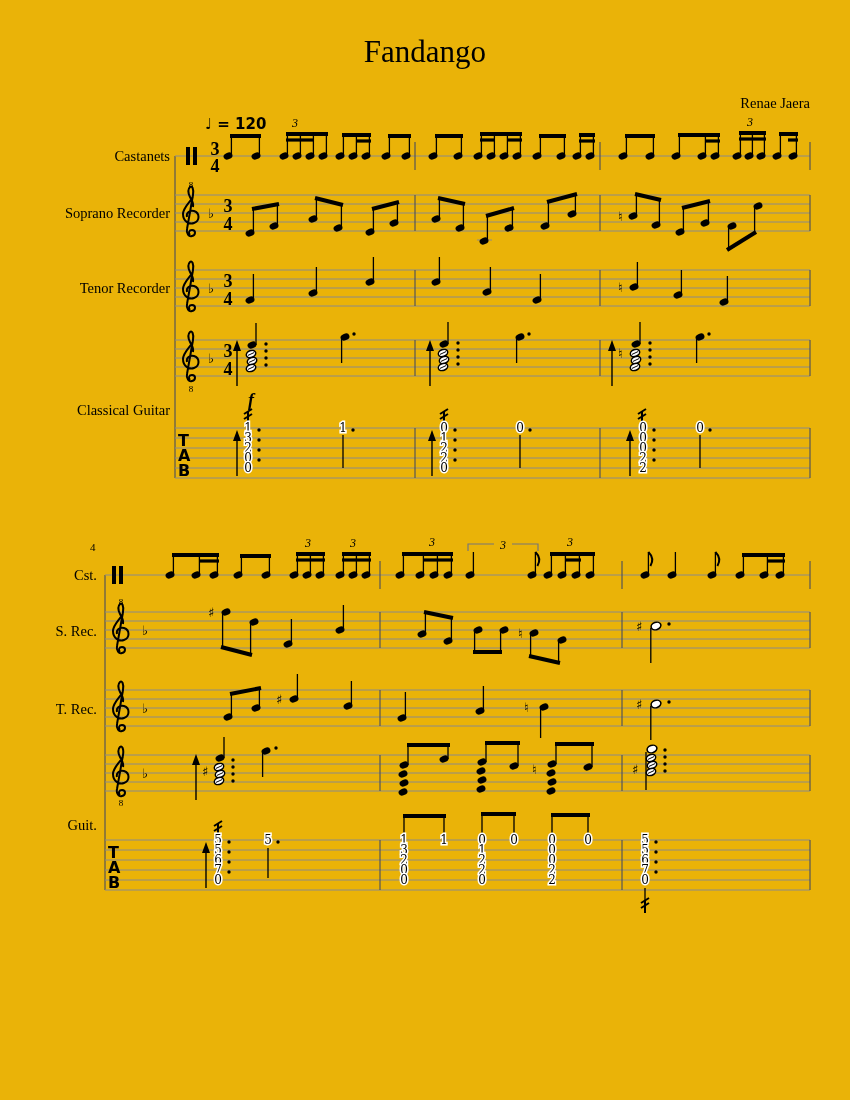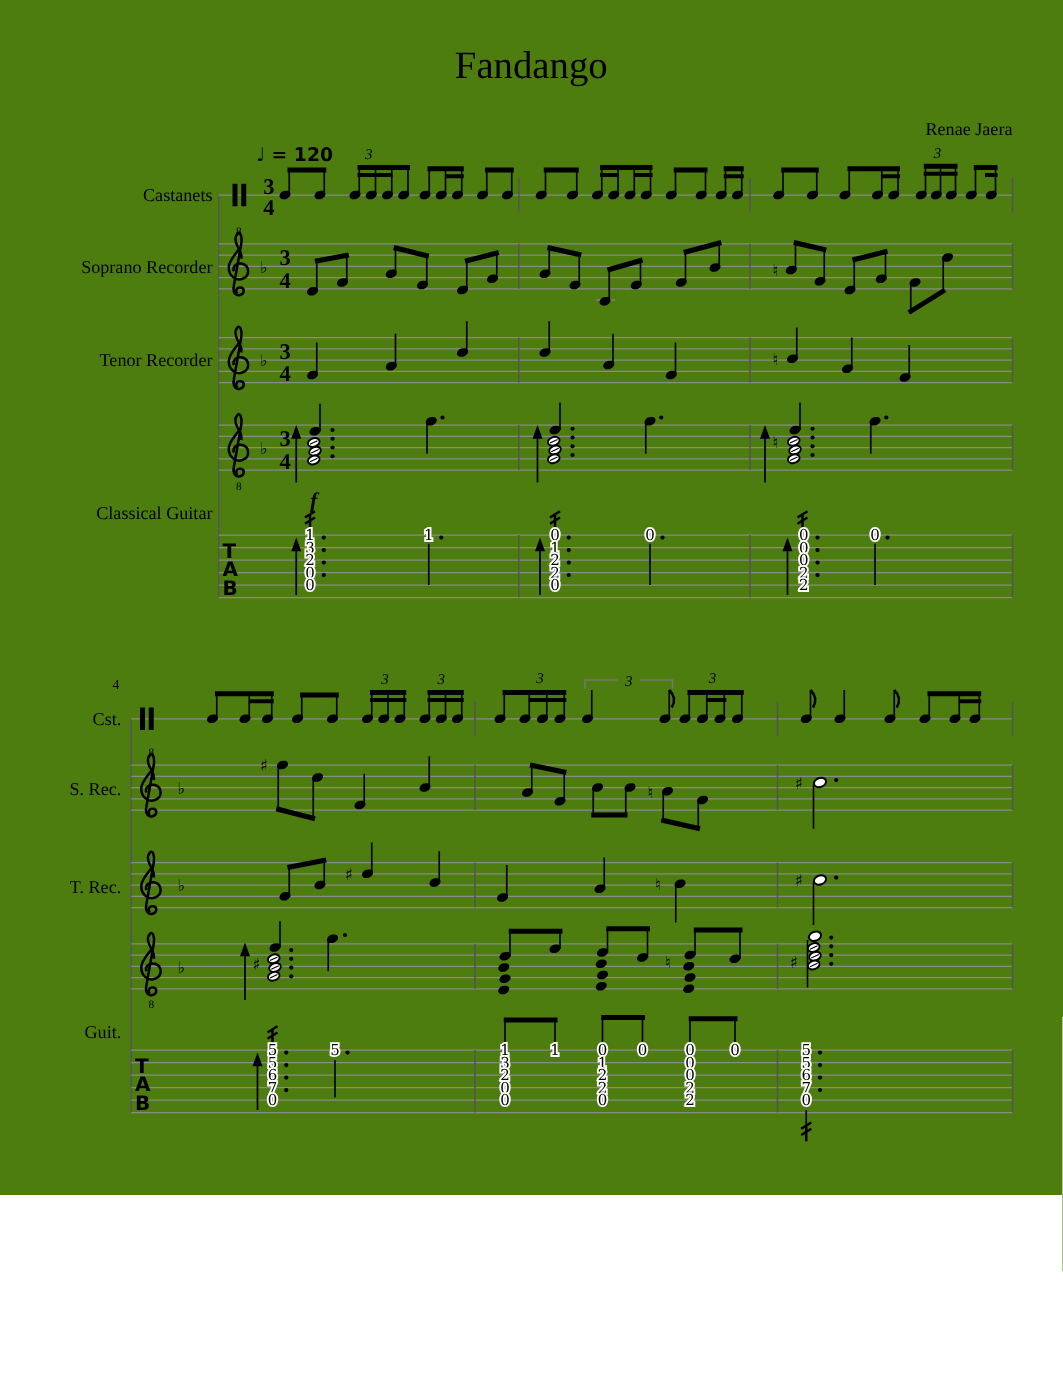--- a/index.html
+++ b/index.html
@@ -1,16 +1,16 @@
 <!DOCTYPE html>
 <html><head>
 <meta charset="utf-8">
 <style>
   html,body{margin:0;padding:0;background:#fff;}
-  .page{width:850px;height:956px;background:#4d7c0f;position:relative;margin:0 auto;overflow:hidden;}
+  .page{width:850px;height:1100px;background:#eab308;position:relative;margin:0 auto;overflow:hidden;}
   svg{display:block;}
   text{fill:#000;}
   .title{font:31px "Liberation Serif",serif;}
   .composer{font:14.5px "Liberation Serif",serif;}
   .label{font:14.5px "Liberation Serif",serif;}
   .tempo{font:bold 15px "DejaVu Sans",sans-serif;}
   .trip{font:italic 12px "Liberation Serif",serif;}
   .timesig{font:bold 18px "Liberation Serif",serif;}
   .acc{font:13px "DejaVu Sans",sans-serif;}
   .oct{font:9px "Liberation Serif",serif;}

